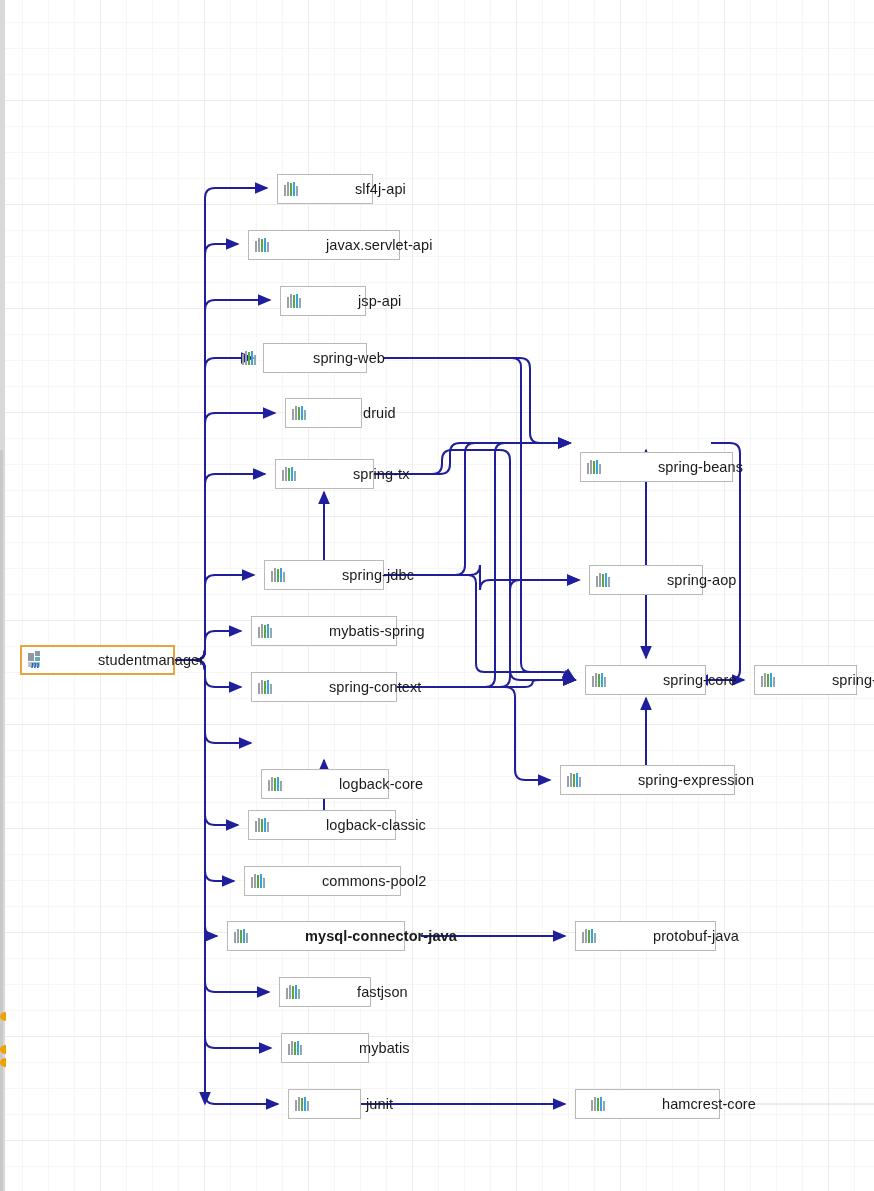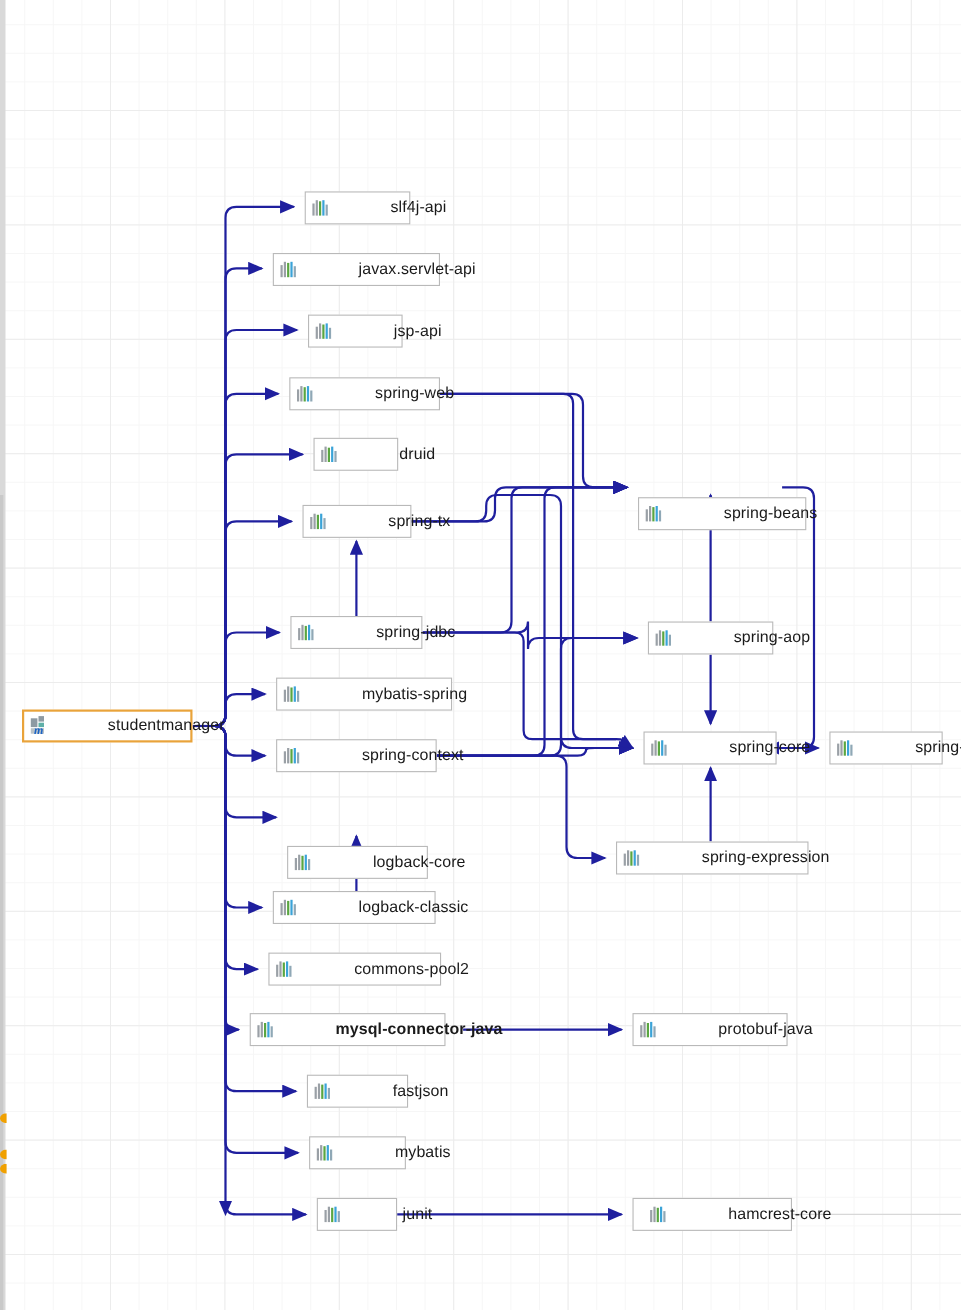--- a/index.html
+++ b/index.html
@@ -268,21 +268,21 @@
       <div class="node" style="left: 280px; top: 286px; width: 86px;">
         <span class="jar-icon">
           <i></i>
           <i></i>
           <i></i>
           <i></i>
           <i></i>
         </span>
         <span class="label">jsp-api</span>
       </div>
-      <div class="node" style="left: 263px; top: 343px; width: 137px;">
+      <div class="node" style="left: 263px; top: 343px; width: 104px; justify-content: center;">
         <span class="jar-icon">
           <i></i>
           <i></i>
           <i></i>
           <i></i>
           <i></i>
         </span>
         <span class="label">spring-web</span>
       </div>
       <div class="node" style="left: 285px; top: 398px; width: 77px;">
@@ -308,21 +308,21 @@
       <div class="node" style="left: 264px; top: 560px; width: 120px;">
         <span class="jar-icon">
           <i></i>
           <i></i>
           <i></i>
           <i></i>
           <i></i>
         </span>
         <span class="label">spring-jdbc</span>
       </div>
-      <div class="node" style="left: 251px; top: 616px; width: 160px;">
+      <div class="node" style="left: 251px; top: 616px; width: 146px;">
         <span class="jar-icon">
           <i></i>
           <i></i>
           <i></i>
           <i></i>
           <i></i>
         </span>
         <span class="label">mybatis-spring</span>
       </div>
       <div class="node" style="left: 251px; top: 672px; width: 146px;">

